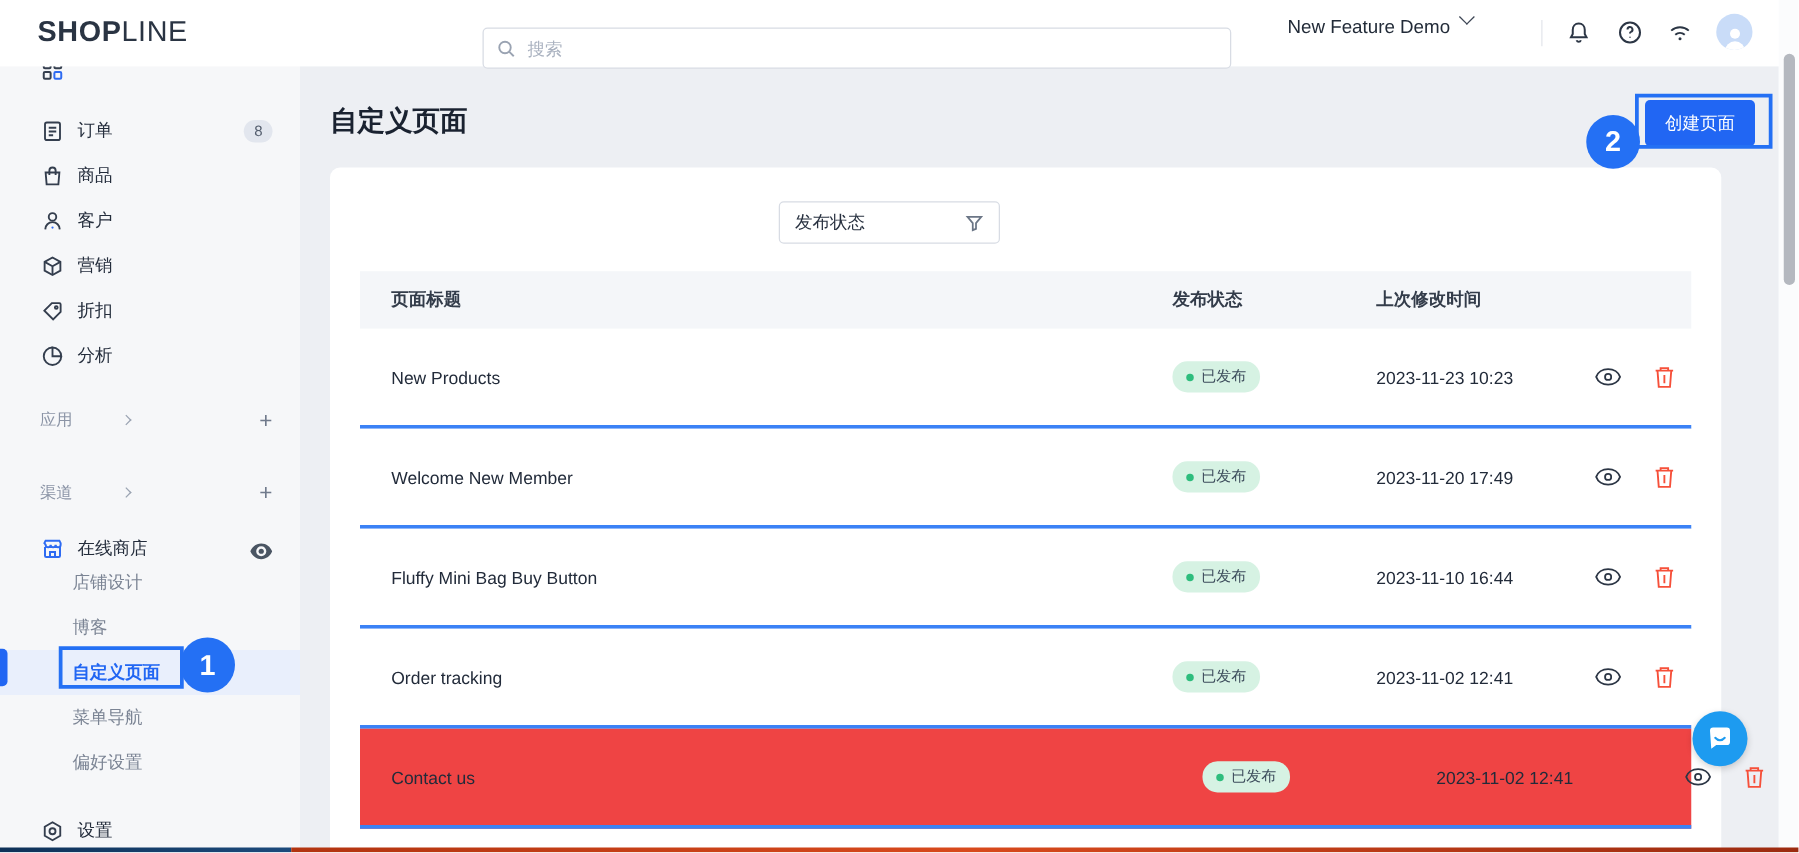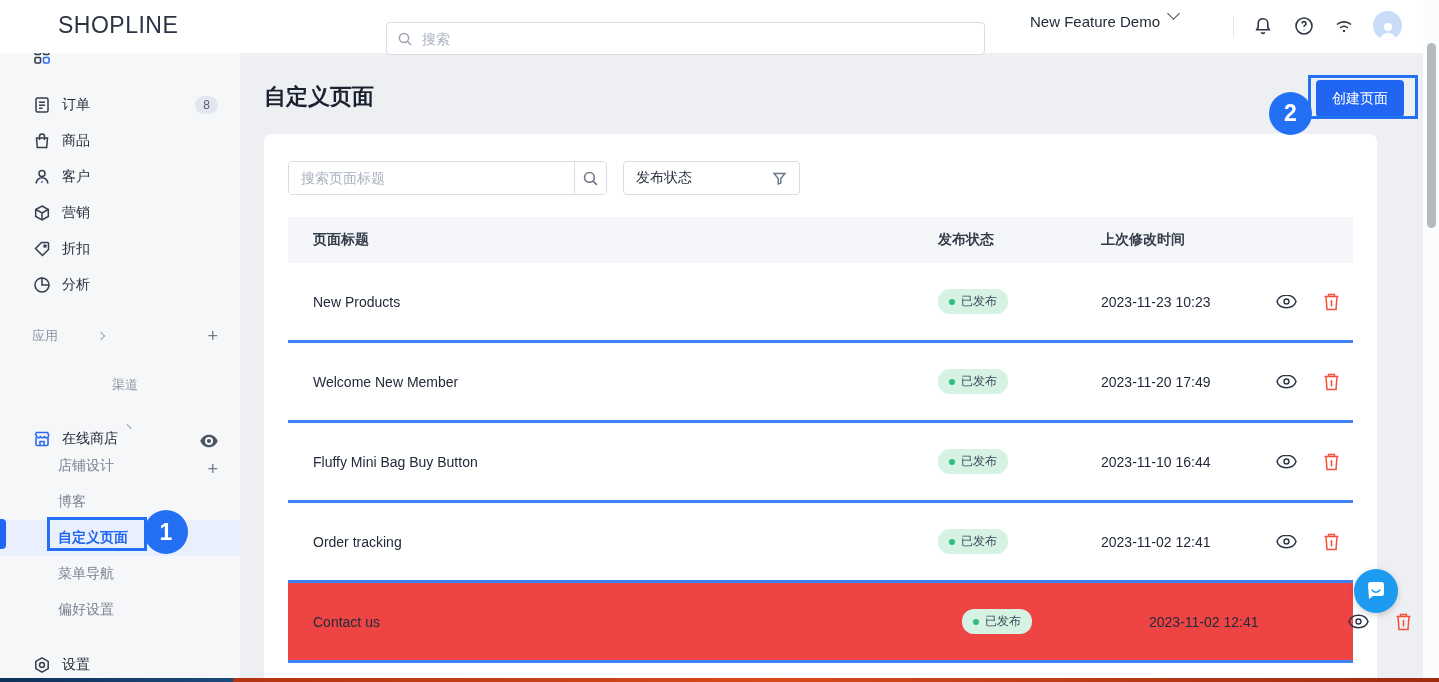--- a/index.html
+++ b/index.html
@@ -3,21 +3,21 @@
 <meta charset="utf-8">
 <style>
   html,body{margin:0;padding:0;background:#fff;}
   *{box-sizing:border-box;}
   .screen{position:relative;width:1439px;height:682px;overflow:hidden;background:#fff;
           font-family:"Liberation Sans","DejaVu Sans",sans-serif;color:#222b3a;}
 
   
   .topbar{position:absolute;top:0;left:0;width:1423px;height:53px;background:#fff;z-index:6;}
   .logo{position:absolute;left:30px;top:12px;font-size:23px;color:#2a3443;letter-spacing:.5px;cursor:pointer;}
-  .logo .b{font-weight:400;margin-left:28px;}
+  .logo .b{font-weight:700;}
   .logo .l{font-weight:300;}
   .top-search{position:absolute;left:386px;top:22px;width:599px;height:33px;border:1px solid #d8dce4;
               border-radius:4px;background:#fff;display:flex;align-items:center;padding:0 10px;gap:7px;}
   .top-search svg{flex:0 0 auto;color:#9aa3b2;}
   .top-search input{border:0;outline:0;flex:1;font-size:14px;color:#222b3a;background:transparent;
                     font-family:inherit;}
   .top-search input::placeholder{color:#aab2c0;}
   .store-select{position:absolute;left:1030px;top:13px;display:flex;gap:9px;
                 font-size:15px;color:#222b38;cursor:pointer;}
   .chev-down{width:9px;height:9px;border-right:1.8px solid #3c4554;border-bottom:1.8px solid #3c4554;
@@ -38,21 +38,21 @@
           color:#242d3c;cursor:pointer;}
   .s-item .ic{width:19px;height:19px;margin-right:11px;display:flex;align-items:center;justify-content:center;color:#343e4e;}
   .s-item.clip{margin-top:-24px;}
   .count-badge{margin-left:auto;background:#e2e6ee;color:#555f6f;border-radius:10px;font-size:12px;
                padding:2px 8px;line-height:14px;}
   .s-section{display:flex;align-items:center;height:36px;padding:0 22px 0 32px;font-size:13px;
              color:#8b94a6;cursor:pointer;gap:32px;}
   .s-section .plus{margin-left:auto;font-size:18px;font-weight:300;color:#707a8c;}
   .s-section .arrow{width:6px;height:6px;border-right:1.5px solid #9aa3b2;border-top:1.5px solid #9aa3b2;
                     transform:rotate(45deg);margin-left:8px;}
-  .mt24{margin-top:24px;} .mt22{margin-top:22px;flex-direction:column;} .mt10{margin-top:10px;}
+  .mt24{margin-top:24px;} .mt22{margin-top:22px;} .mt10{margin-top:10px;}
   .sub-item{display:flex;align-items:center;height:36px;padding:0 22px 0 58px;font-size:14px;
             color:#7b8494;cursor:pointer;}
   .sub-item.active{background:#e9effc;color:#2166f3;font-weight:600;}
   .store-root .ic{color:#2e6bf2;}
   .store-root .eye-toggle{margin-left:auto;color:#4a5563;display:flex;cursor:pointer;}
   .active-bar{position:absolute;top:466px;left:0;width:6px;height:30px;background:#2166f3;
               border-radius:0 4px 4px 0;}
 
   
   .main{position:absolute;top:53px;left:240px;width:1183px;height:629px;background:#edeff3;}
@@ -291,29 +291,20 @@
     </div>
 
     <div class="active-bar"></div>
   </div>
 
   <div class="main">
     <div class="page-title">自定义页面</div>
     <button class="create-btn">创建页面</button>
 
     <div class="card">
-      <div class="search-group">
-        <input type="text" placeholder="搜索页面标题" style="">
-        <button class="search-btn">
-          <svg width="17" height="17" viewBox="0 0 16 16" fill="none" stroke="currentColor" stroke-width="1.5">
-              <circle cx="7" cy="7" r="4.6"></circle>
-              <line x1="10.5" y1="10.5" x2="14" y2="14"></line>
-            </svg>
-        </button>
-      </div>
 
       <div class="filter-select">
         <span>发布状态</span>
         <svg width="15" height="15" viewBox="0 0 15 15" fill="none" stroke="currentColor" stroke-width="1.4">
             <path d="M2 2.5h11l-4.2 5v4.6l-2.6 1V7.5z"></path>
           </svg>
       </div>
 
       <div class="table">
         <div class="t-head">

